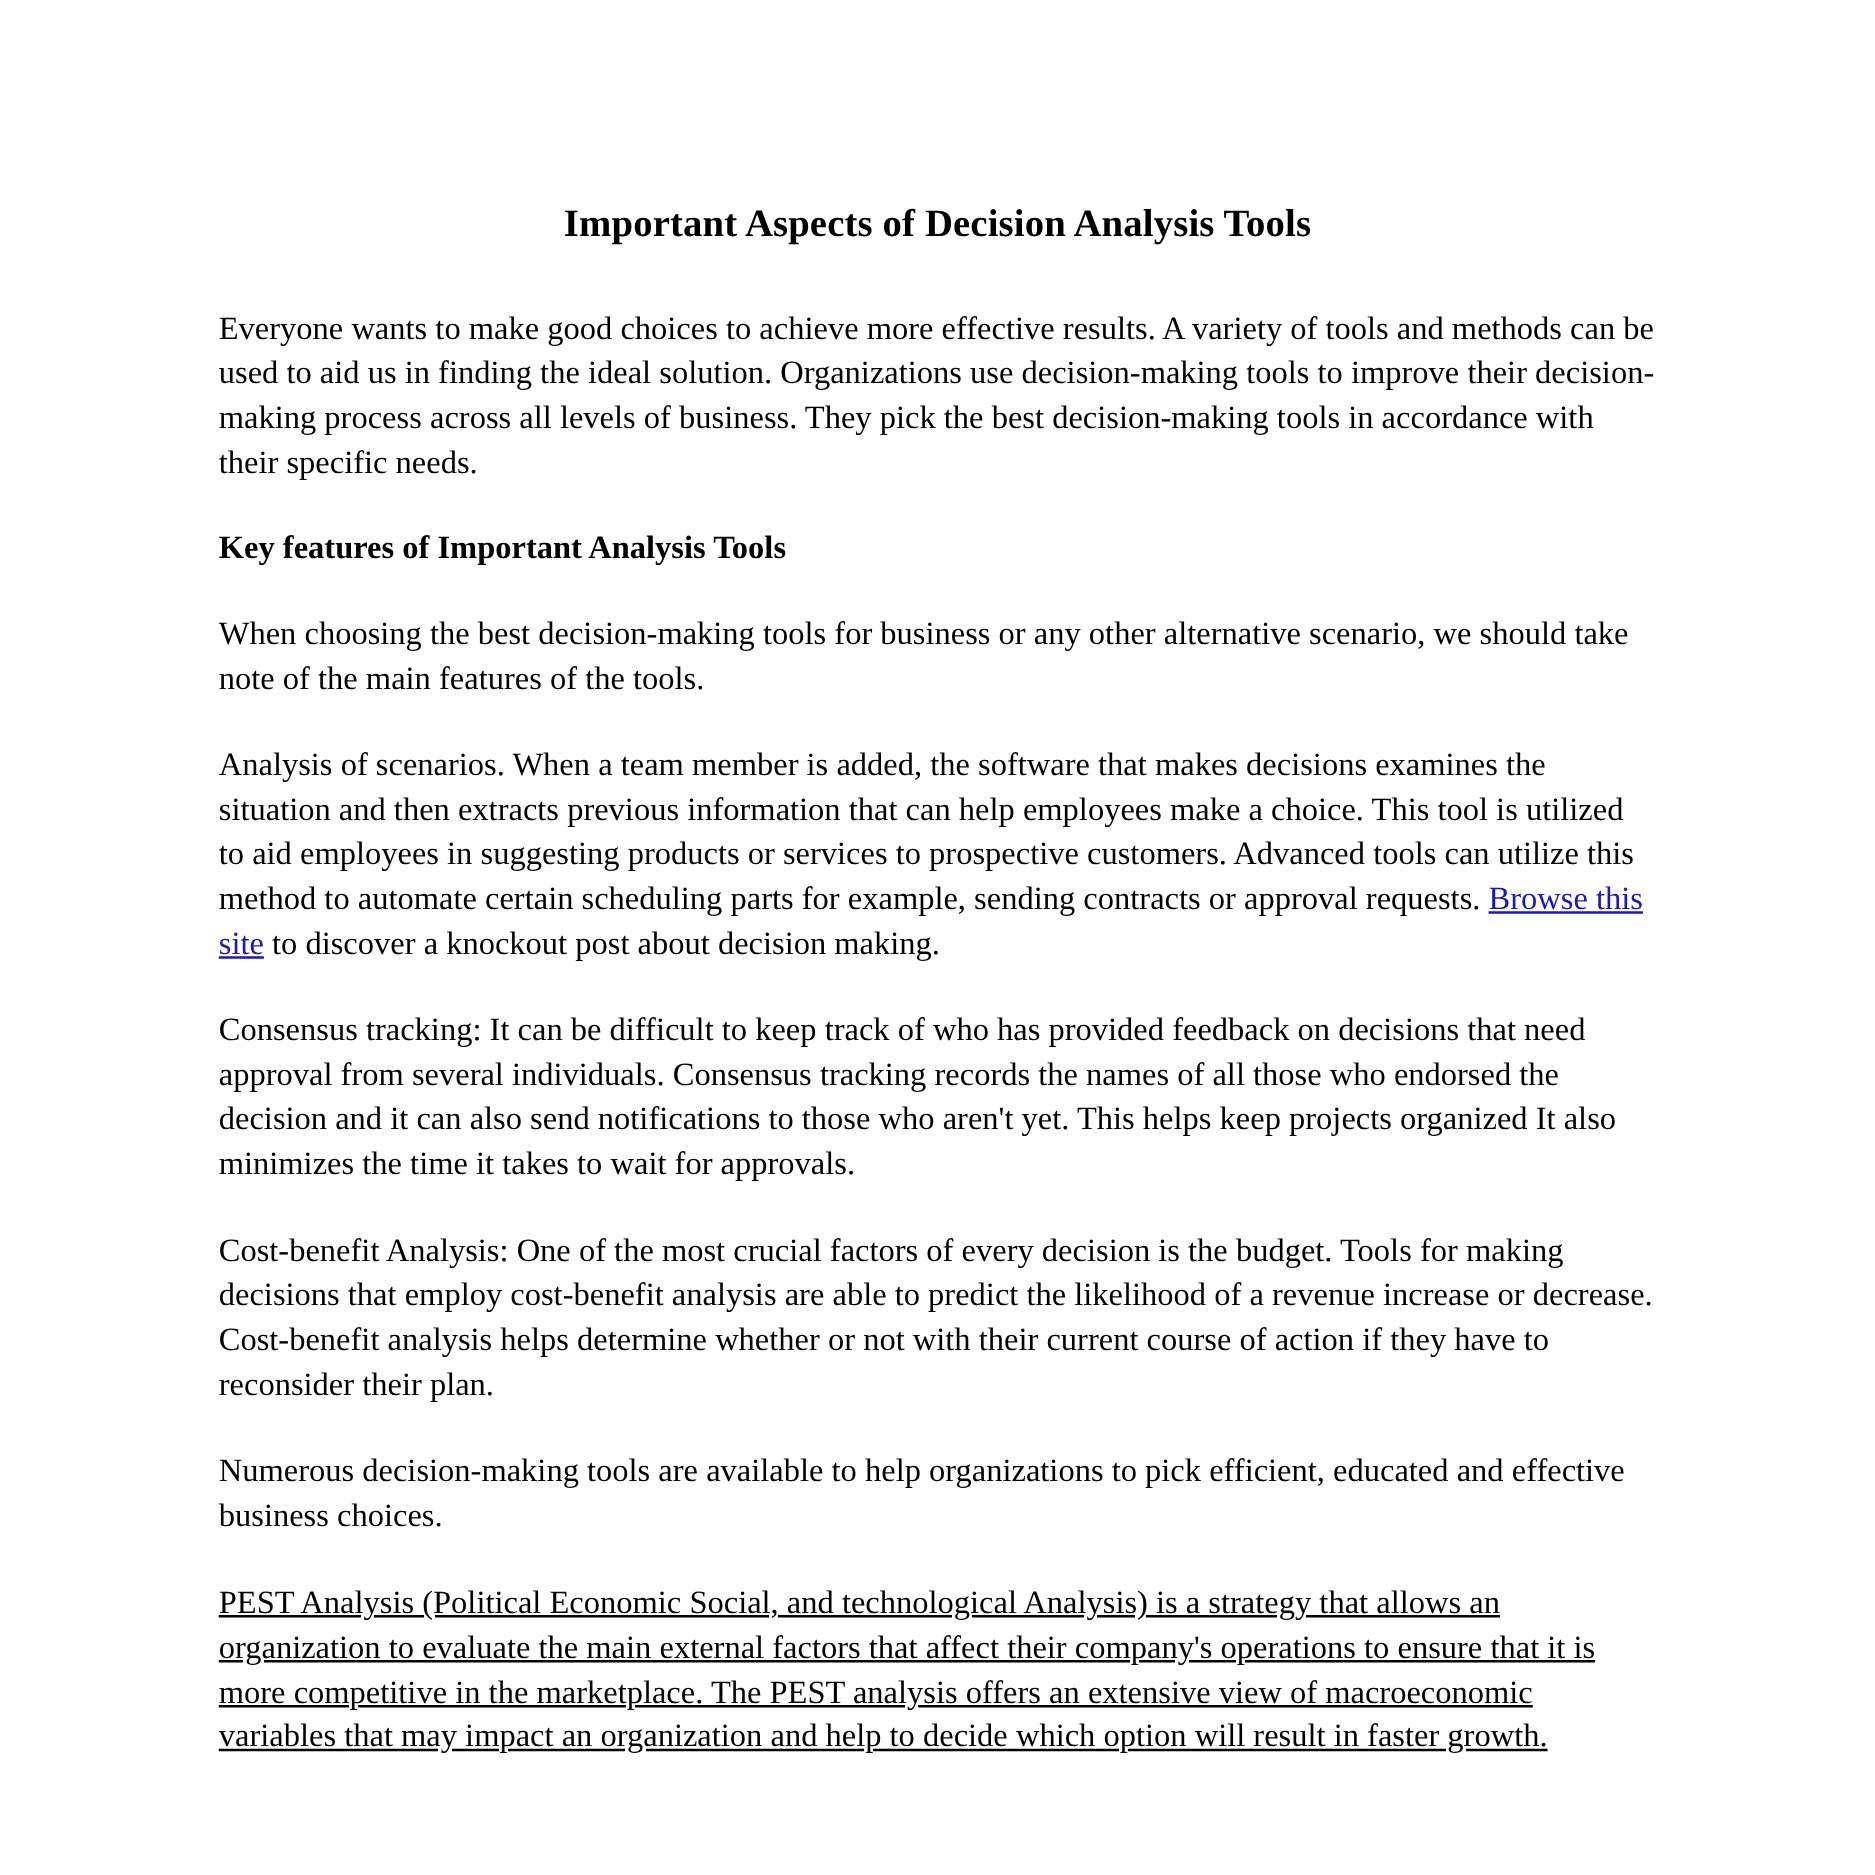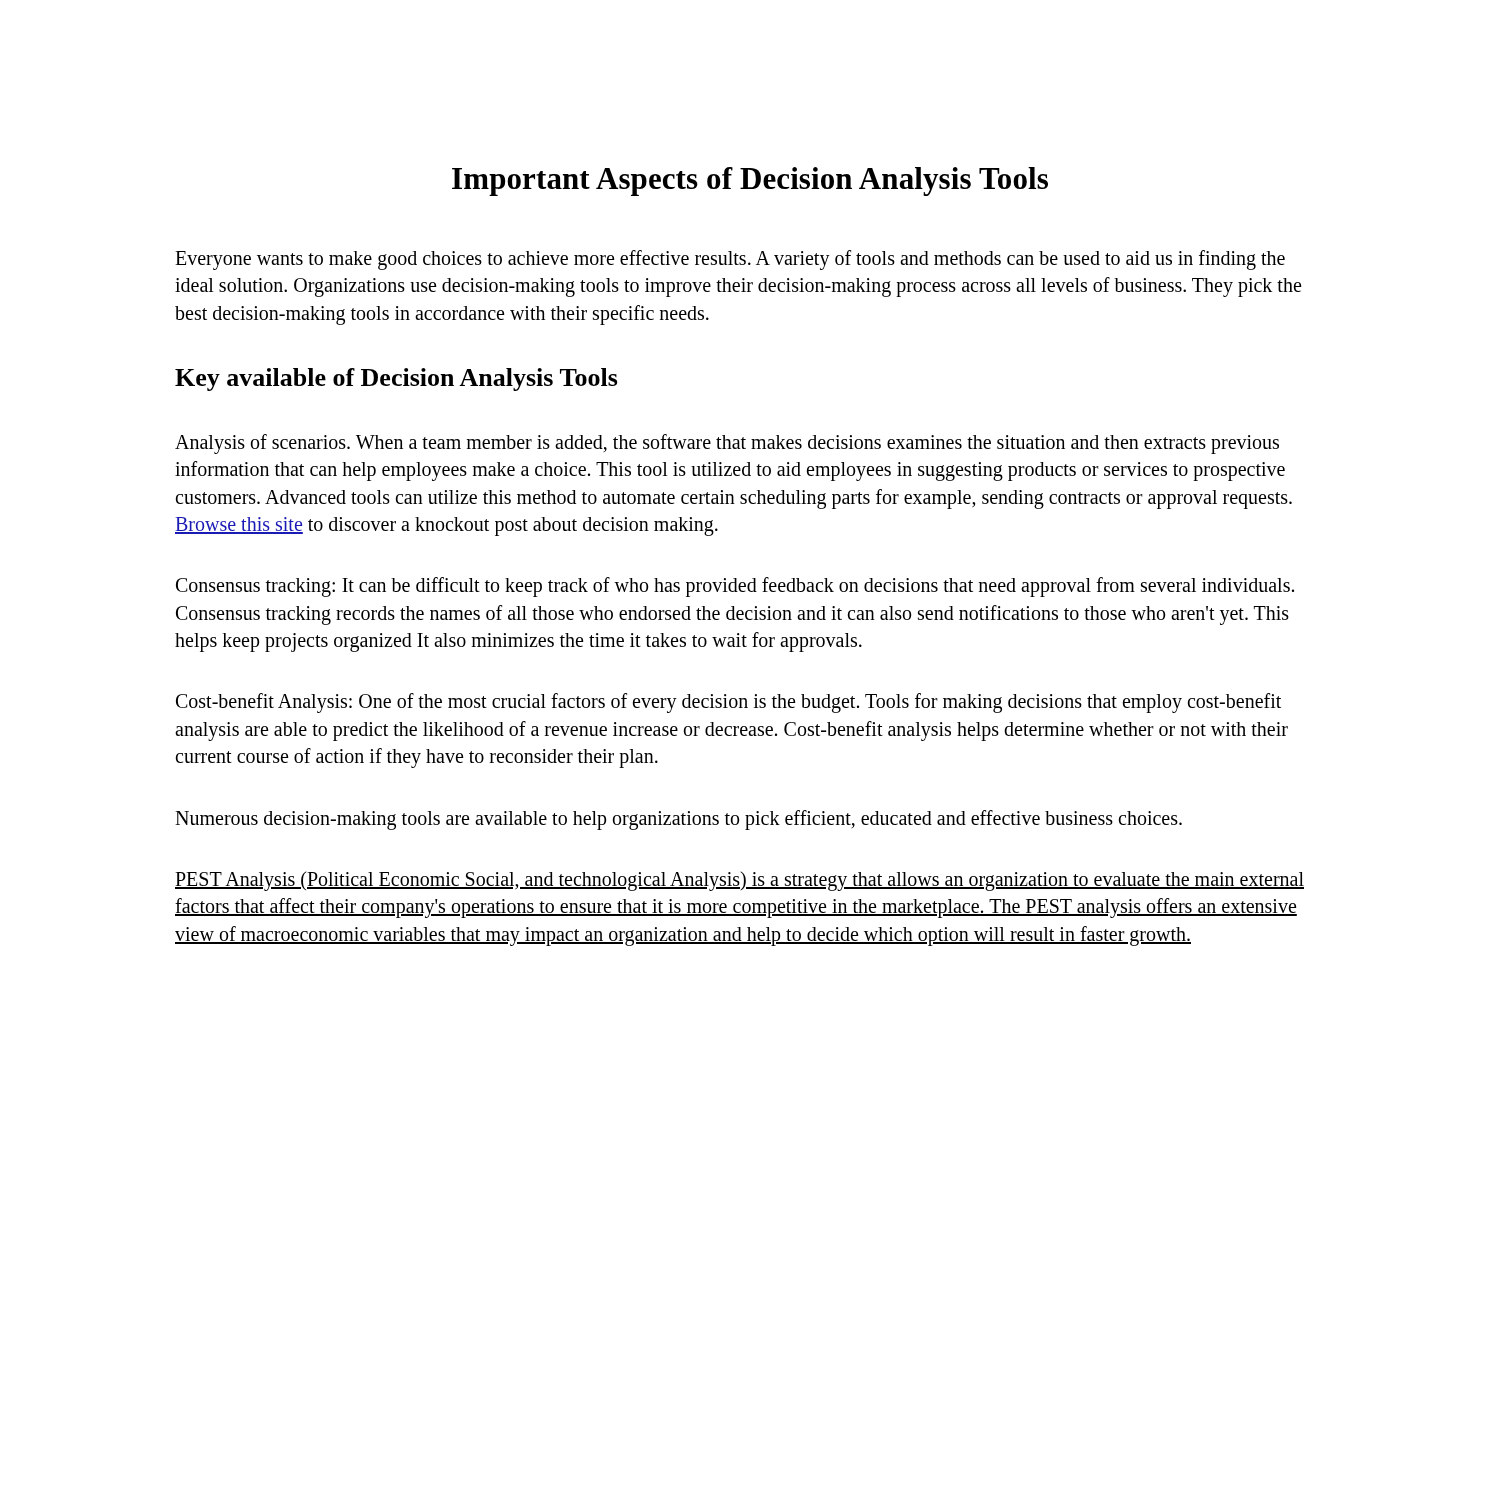--- a/index.html
+++ b/index.html
@@ -29,21 +29,21 @@
     margin: 0 0 46px 0;
     letter-spacing: 0.1px;
   }
   .section-heading {
     font-size: 26px;
     font-weight: bold;
     line-height: 1.3;
     margin: 0 0 34px 0;
   }
   p.body-text {
-    font-size: 20px;
+    font-size: 26px;
     line-height: 1.37;
     margin: 0 0 34px 0;
     text-align: left;
   }
   p.body-text:last-child {
     margin-bottom: 0;
     text-decoration: underline;
   }
   a.inline-link {
     color: #1a1ab5;
@@ -52,22 +52,23 @@
 </style>
 </head>
 <body>
 
 <div class="page">
 
   <h1 class="doc-title">Important Aspects of Decision Analysis Tools</h1>
 
   <p class="body-text">Everyone wants to make good choices to achieve more effective results. A variety of tools and methods can be used to aid us in finding the ideal solution. Organizations use decision-making tools to improve their decision-making process across all levels of business. They pick the best decision-making tools in accordance with their specific needs.</p>
 
-  <h2 class="section-heading">Key available of Decision Analysis Tools</h2>
+  <h2 class="section-heading">Key features of Important Analysis Tools</h2>
 
+  <p class="body-text">When choosing the best decision-making tools for business or any other alternative scenario, we should take note of the main features of the tools.</p>
 
   <p class="body-text"><span>Analysis of scenarios. When a team member is added, the software that makes decisions examines the situation and then extracts previous information that can help employees make a choice. This tool is utilized to aid employees in suggesting products or services to prospective customers. Advanced tools can utilize this method to automate certain scheduling parts for example, sending contracts or approval requests. </span><a class="inline-link" href="#">Browse this site</a><span> to discover a knockout post about decision making.</span></p>
 
   <p class="body-text">Consensus tracking: It can be difficult to keep track of who has provided feedback on decisions that need approval from several individuals. Consensus tracking records the names of all those who endorsed the decision and it can also send notifications to those who aren't yet. This helps keep projects organized It also minimizes the time it takes to wait for approvals.</p>
 
   <p class="body-text">Cost-benefit Analysis: One of the most crucial factors of every decision is the budget. Tools for making decisions that employ cost-benefit analysis are able to predict the likelihood of a revenue increase or decrease. Cost-benefit analysis helps determine whether or not with their current course of action if they have to reconsider their plan.</p>
 
   <p class="body-text">Numerous decision-making tools are available to help organizations to pick efficient, educated and effective business choices.</p>
 
 

